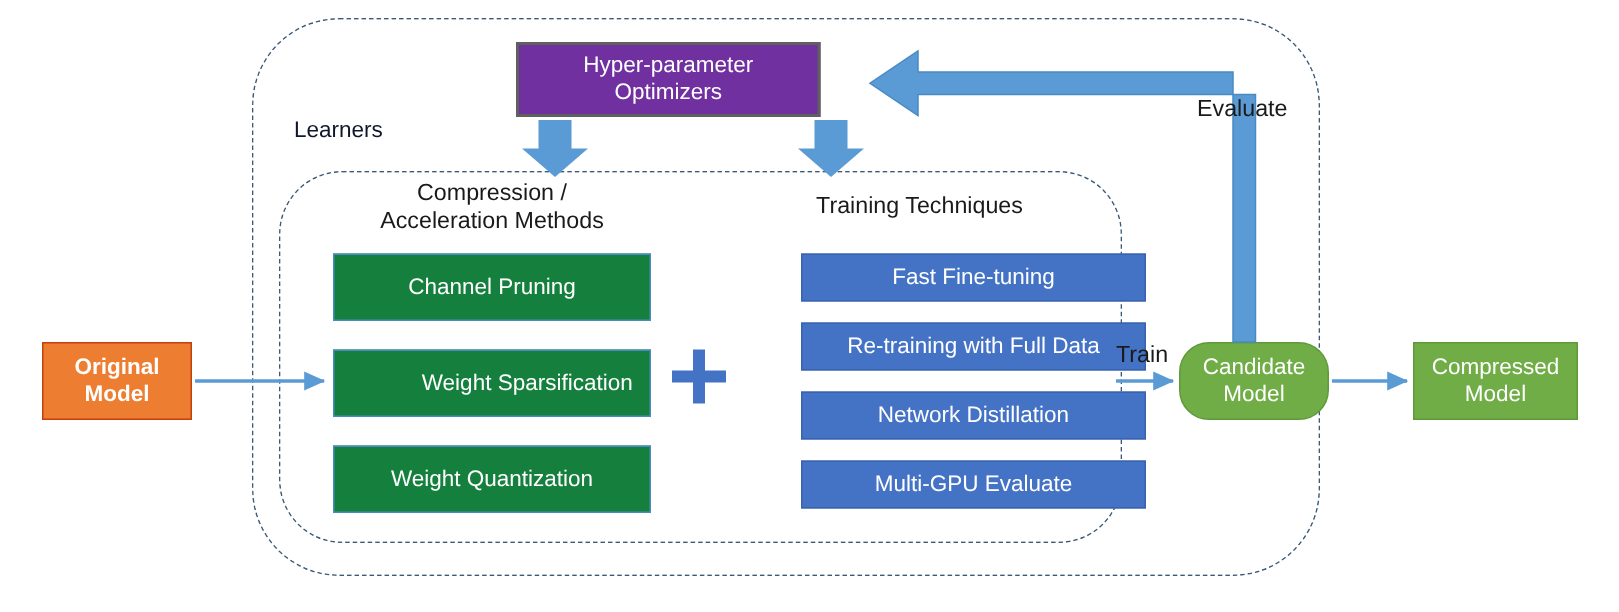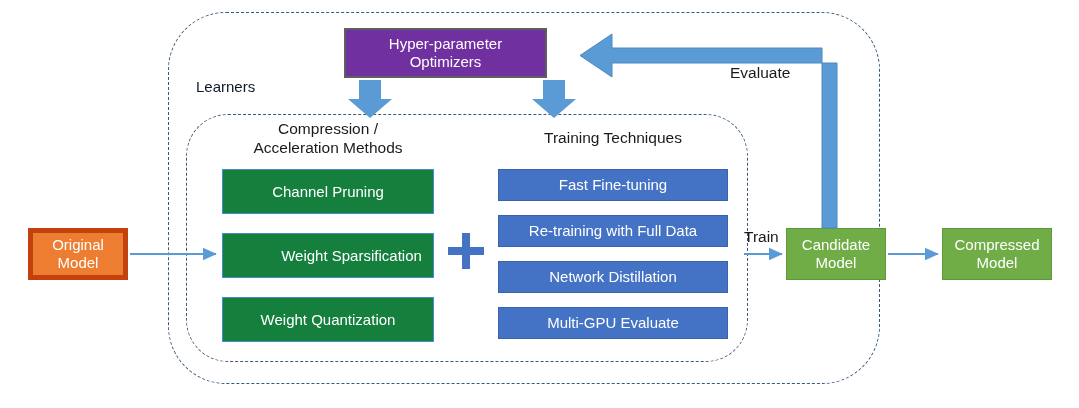--- a/index.html
+++ b/index.html
@@ -60,37 +60,37 @@
   }
   .col-head-left { left: 222px; top: 120px; width: 212px; }
   .col-head-right { left: 498px; top: 129px; width: 230px; }
 
   .edge-label {
     font-size: 15.5px;
     color: #1a1a1a;
     white-space: nowrap;
   }
   .label-train    { left: 744px; top: 228px; }
-  .label-evaluate { left: 730px; top: 64px; }
+  .label-evaluate { left: 798px; top: 64px; }
 
   
   .node {
     box-sizing: border-box;
     display: flex;
     align-items: center;
     justify-content: center;
     text-align: center;
     color: #ffffff;
     line-height: 1.2;
     font-size: 15px;
   }
   .node-lightblue { background: #15803d; border: 1px solid #4a8ac4; }
-  .node-darkblue  { background: #4472c4; border: 1px solid #3a63ad; }
+  .node-darkblue  { background: #4472c4; border: 1px solid #3a63ad; margin-left: 36px; }
   .node-purple    { background: #7030a0; border: 2px solid #5f5f5f; }
-  .node-orange    { background: #ed7d31; border: 5px solid #c2410c; }
+  .node-orange    { background: #ed7d31; border: 1px solid #c2410c; font-weight: bold; }
   .node-green     { background: #70ad47; border: 1px solid #5f9a3a; }
 
   
   .box-left  { left: 222px; width: 212px; height: 45px; }
   .box-right { left: 498px; width: 230px; height: 32px; }
 
   
   .plus { left: 448px; top: 233px; width: 36px; height: 36px; }
   .plus::before, .plus::after {
     content: "";
@@ -164,21 +164,21 @@
   <div class="abs node node-darkblue box-right" style="top:261px;">Network Distillation</div>
   <div class="abs node node-darkblue box-right" style="top:307px;">Multi-GPU Evaluate</div>
 
   <div class="abs node node-orange" style="left:28px; top:228px; width:100px; height:52px;">
     <div>
       <div>Original</div>
       <div>Model</div>
     </div>
   </div>
 
-  <div class="abs node node-green" style="left:786px; top:228px; width:100px; height:52px;">
+  <div class="abs node node-green" style="left:786px; top:228px; width:100px; height:52px;border-radius:20px;">
     <div>
       <div>Candidate</div>
       <div>Model</div>
     </div>
   </div>
 
   <div class="abs node node-green" style="left:942px; top:228px; width:110px; height:52px;">
     <div>
       <div>Compressed</div>
       <div>Model</div>

